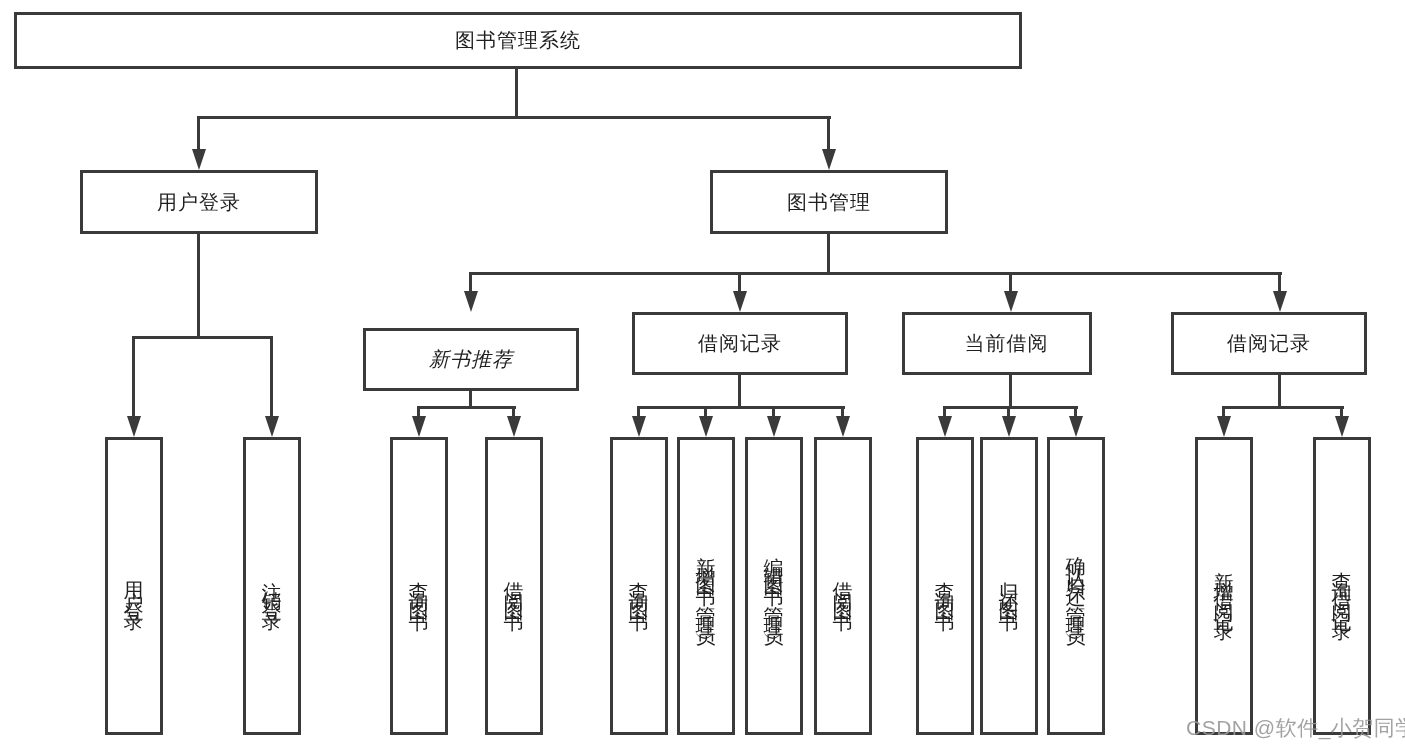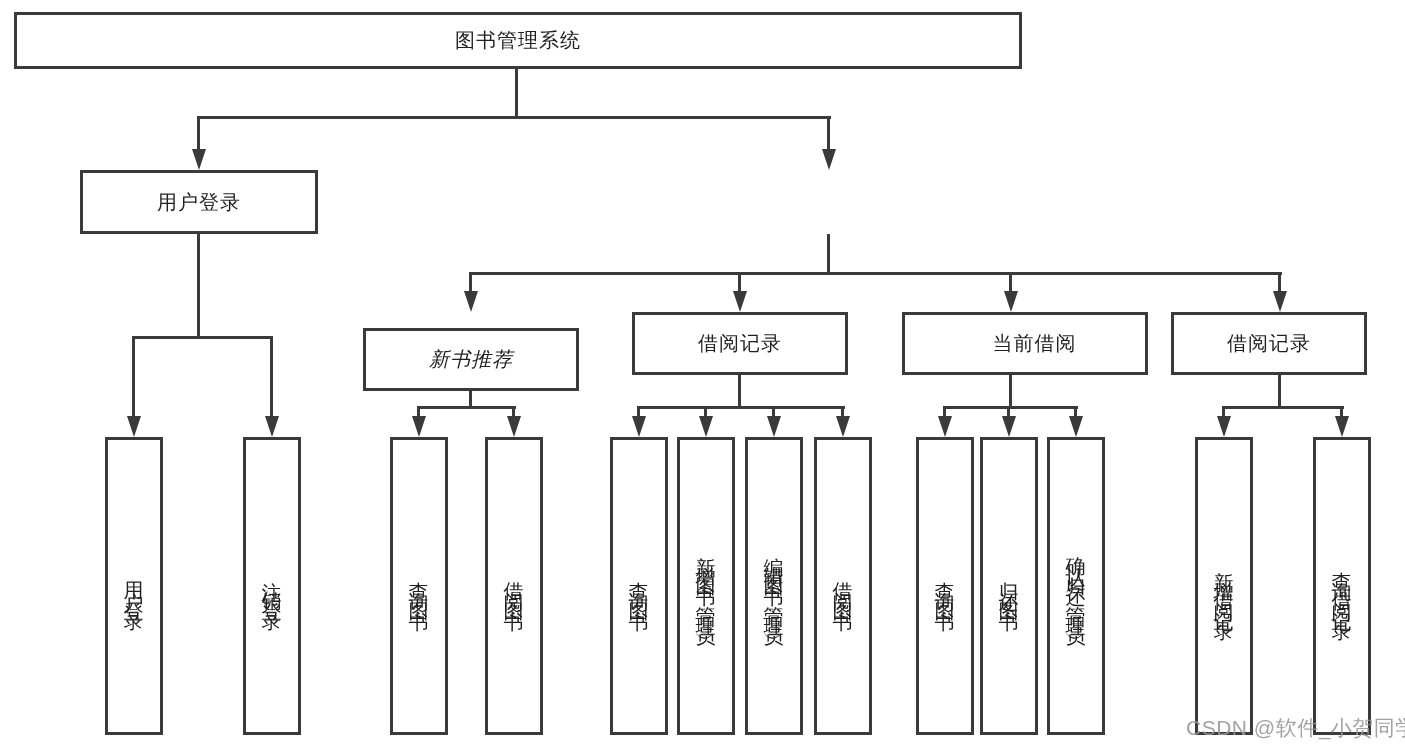--- a/index.html
+++ b/index.html
@@ -52,28 +52,31 @@
 
 <div class="stage">
 
   <div class="box" style="left:14px;top:12px;width:1008px;height:57px;">
     <span class="hlabel">图书管理系统</span>
   </div>
 
   <div class="box" style="left:80px;top:170px;width:238px;height:64px;">
     <span class="hlabel">用户登录</span>
   </div>
+  <div class="box" style="left:710px;top:170px;width:238px;height:64px;">
+    <span class="hlabel">图书管理</span>
+  </div>
 
   <div class="box" style="left:363px;top:328px;width:216px;height:63px;font-style:italic;">
     <span class="hlabel">新书推荐</span>
   </div>
   <div class="box" style="left:632px;top:312px;width:216px;height:63px;">
     <span class="hlabel">借阅记录</span>
   </div>
-  <div class="box" style="left:902px;top:312px;width:246px;height:63px;padding-left:19px;">
+  <div class="box" style="left:902px;top:312px;width:190px;height:63px;padding-left:19px;">
     <span class="hlabel">当前借阅</span>
   </div>
   <div class="box" style="left:1171px;top:312px;width:196px;height:63px;">
     <span class="hlabel">借阅记录</span>
   </div>
 
   <div class="box leaf" style="left:105px;">
     <span class="vlabel">用户登录</span>
   </div>
   <div class="box leaf" style="left:243px;">

